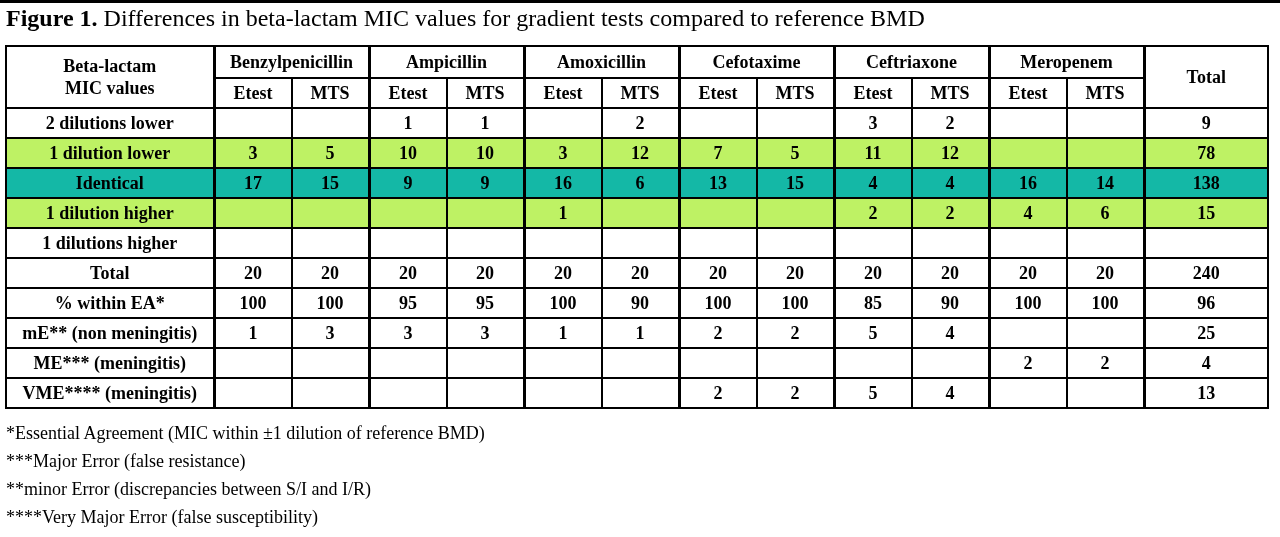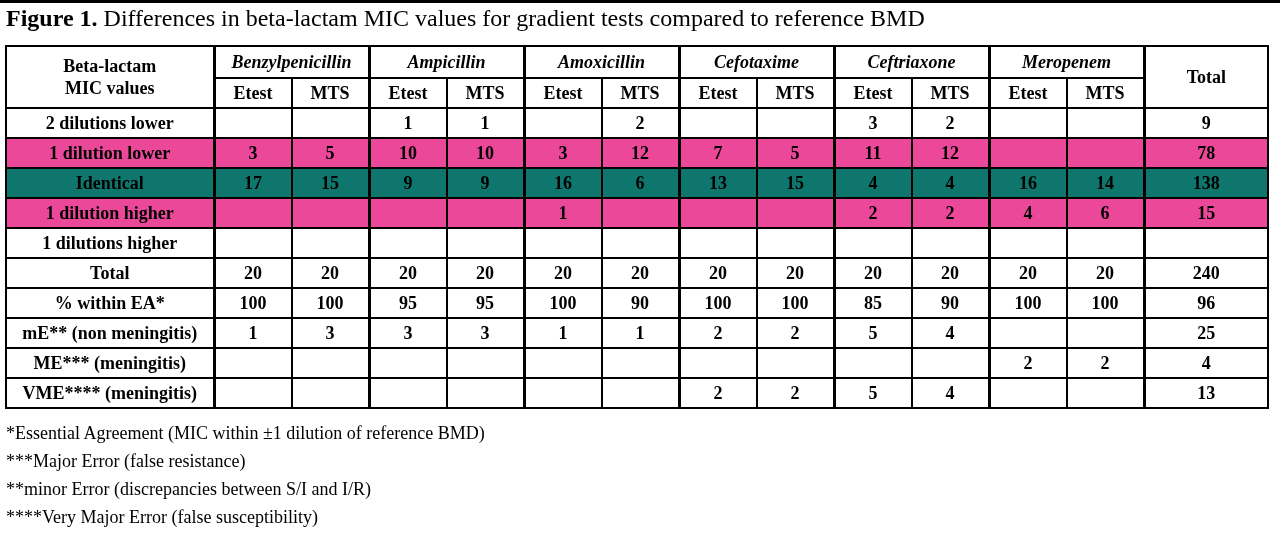--- a/index.html
+++ b/index.html
@@ -41,39 +41,38 @@
     white-space: nowrap;
     font-size: 18px;
   }
   th.corner {
     font-size: 19px;
     line-height: 1.25;
   }
   th.grp {
     font-size: 19px;
     height: 30px;
-    font-style: italic;
   }
   th.method {
     font-size: 18px;
     height: 28px;
     border-radius: 14px;
   }
   th.total-h {
     font-size: 19px;
   }
   .b-left { border-left-width: 3px !important; }
   table.mic tbody td { height: 28px; }
   td.label {
     text-align: left;
     padding-left: 4px;
     font-size: 18px;
   }
-  tr.hl-light td { background: #ec4899; }
-  tr.hl-dark td { background: #0f766e; }
+  tr.hl-light td { background: #bef264; }
+  tr.hl-dark td { background: #14b8a6; }
   .footnotes { margin: 10px 0 0 6px; }
   .footnotes p {
     margin: 0;
     font-size: 18px;
     line-height: 28px;
     white-space: nowrap;
   }
 </style>
 </head>
 <body>

